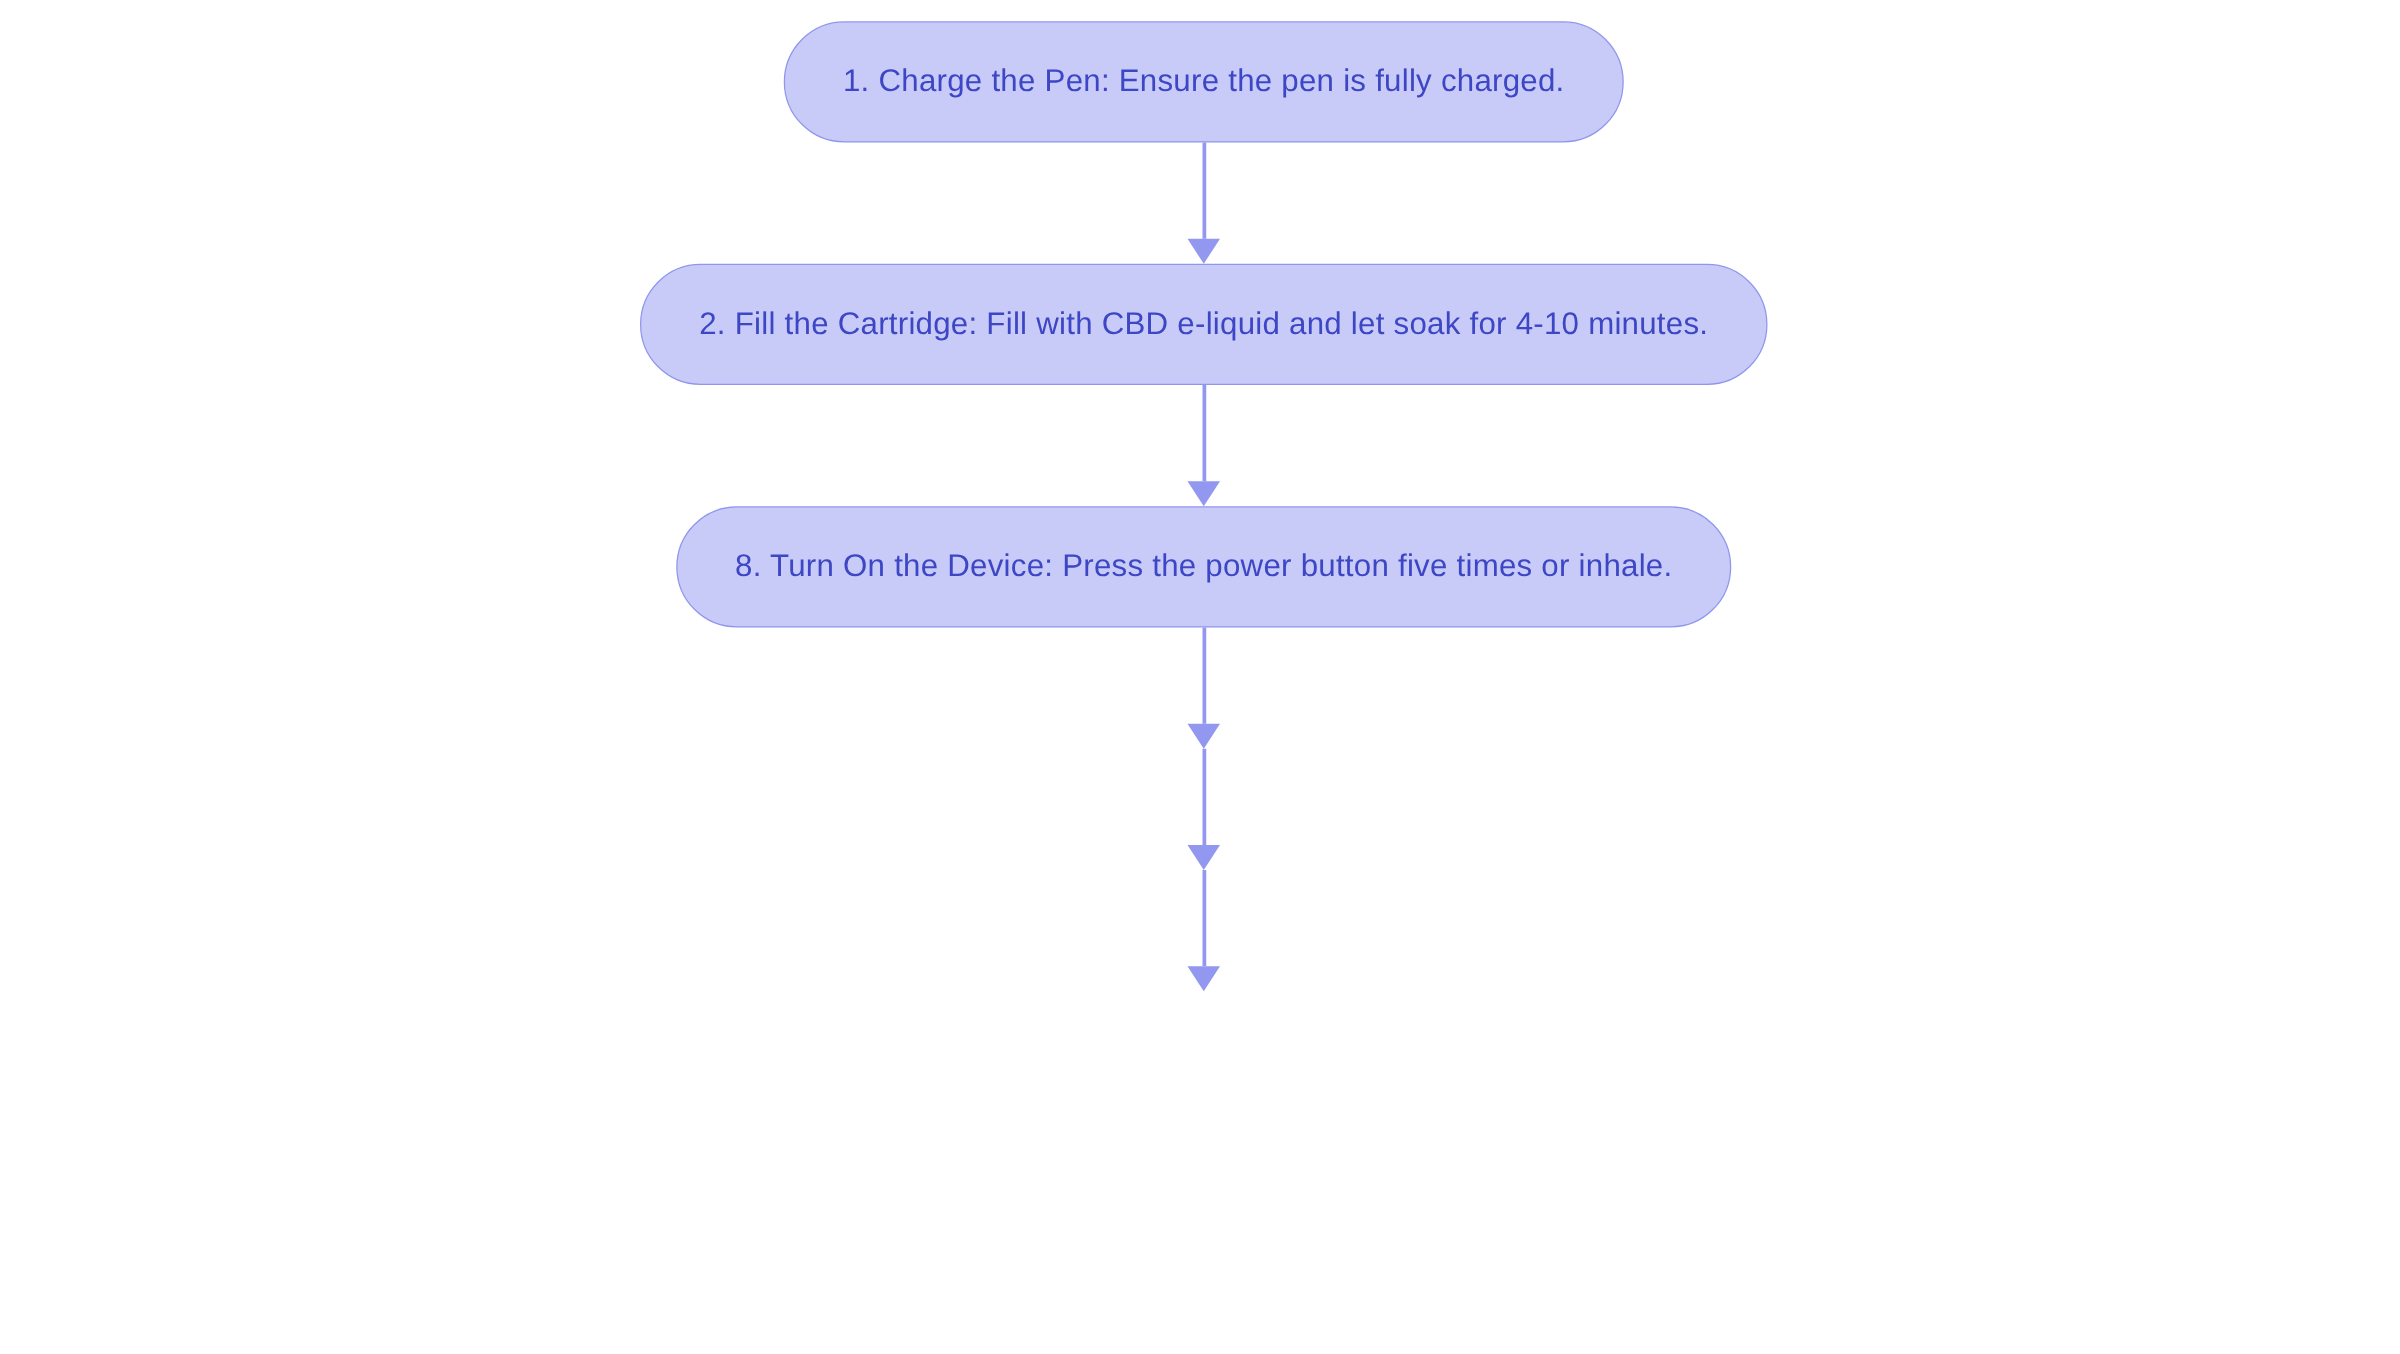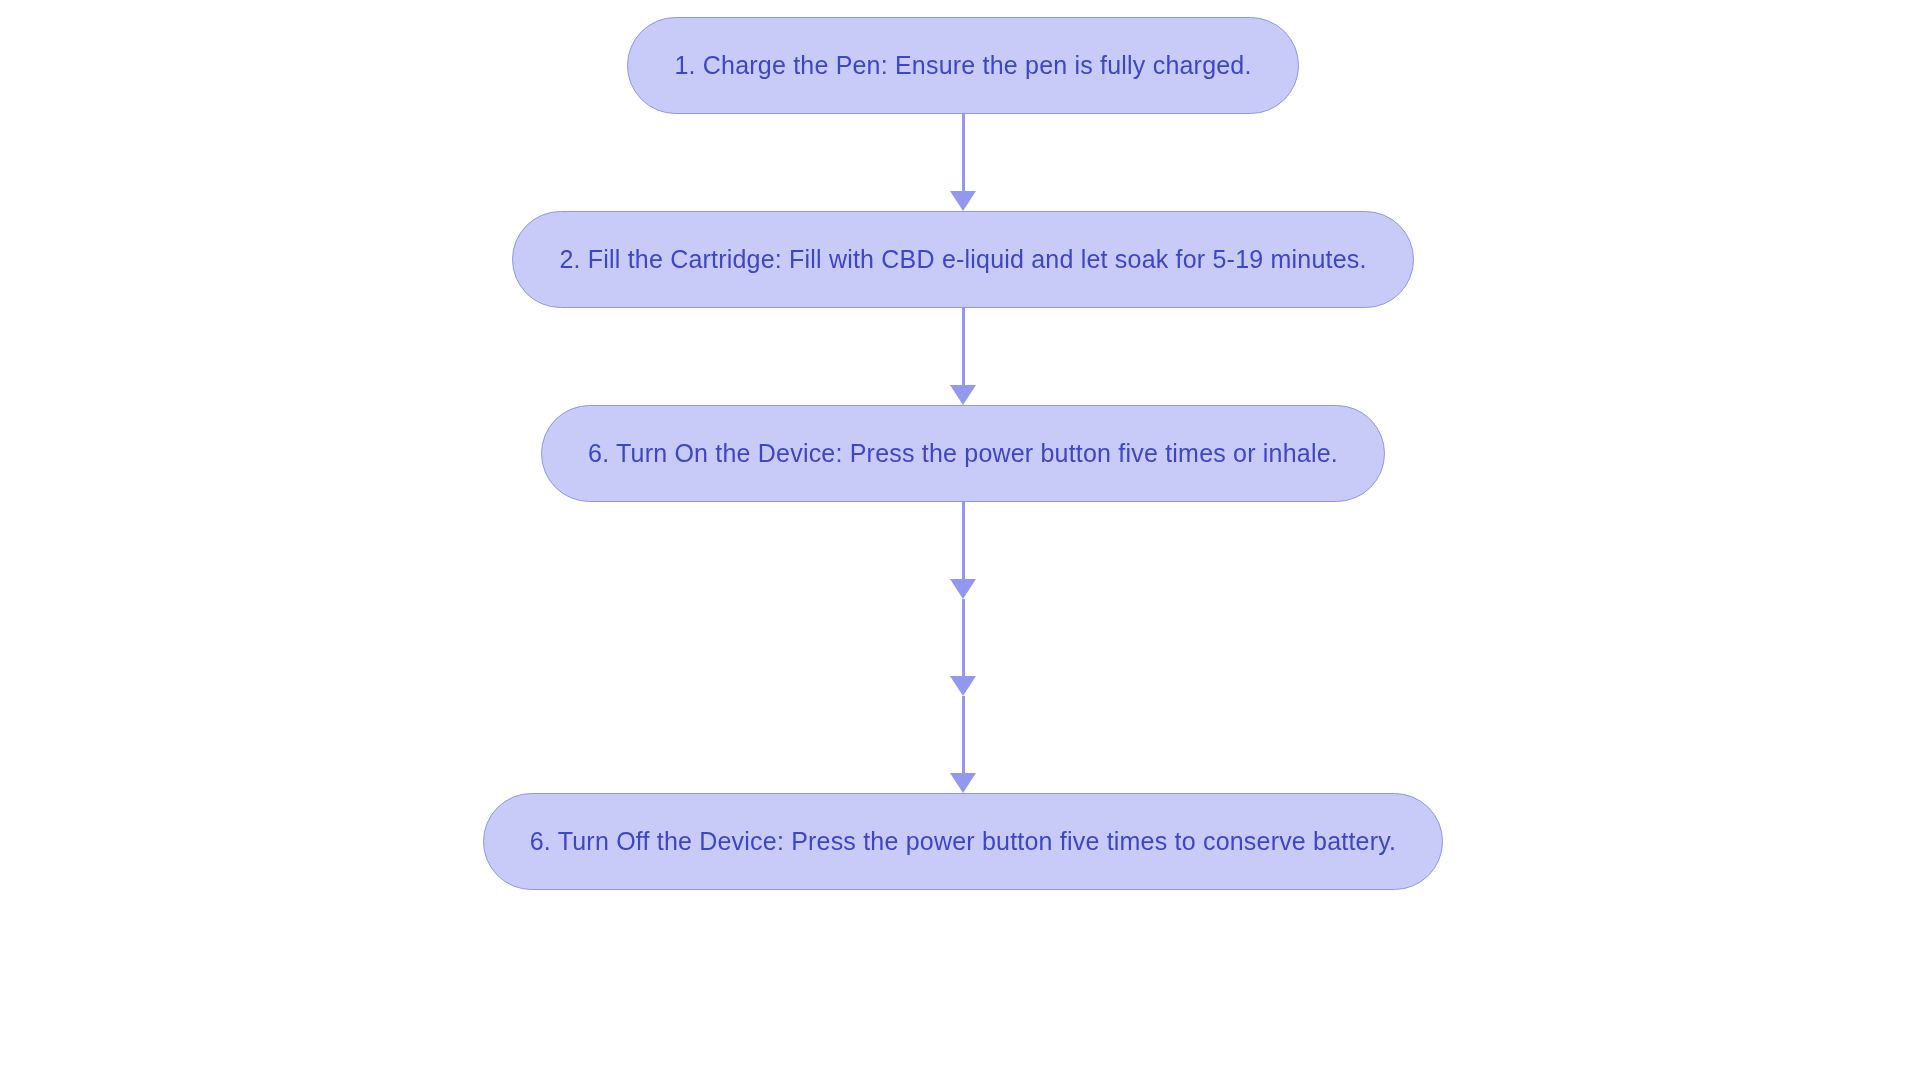--- a/index.html
+++ b/index.html
@@ -78,47 +78,44 @@
     <div class="node">
       <span class="node-label">1. Charge the Pen: Ensure the pen is fully charged.</span>
     </div>
 
     <div class="arrow">
       <div class="arrow-line"></div>
       <div class="arrow-head"></div>
     </div>
 
     <div class="node">
-      <span class="node-label">2. Fill the Cartridge: Fill with CBD e-liquid and let soak for 5-19 minutes.</span>
+      <span class="node-label">2. Fill the Cartridge: Fill with CBD e-liquid and let soak for 4-10 minutes.</span>
     </div>
 
     <div class="arrow">
       <div class="arrow-line"></div>
       <div class="arrow-head"></div>
     </div>
 
     <div class="node">
-      <span class="node-label">6. Turn On the Device: Press the power button five times or inhale.</span>
+      <span class="node-label">8. Turn On the Device: Press the power button five times or inhale.</span>
     </div>
 
     <div class="arrow">
       <div class="arrow-line"></div>
       <div class="arrow-head"></div>
     </div>
 
 
     <div class="arrow">
       <div class="arrow-line"></div>
       <div class="arrow-head"></div>
     </div>
 
 
     <div class="arrow">
       <div class="arrow-line"></div>
       <div class="arrow-head"></div>
     </div>
 
-    <div class="node">
-      <span class="node-label">6. Turn Off the Device: Press the power button five times to conserve battery.</span>
-    </div>
 
   </div>
 </div>
 
 </body></html>

